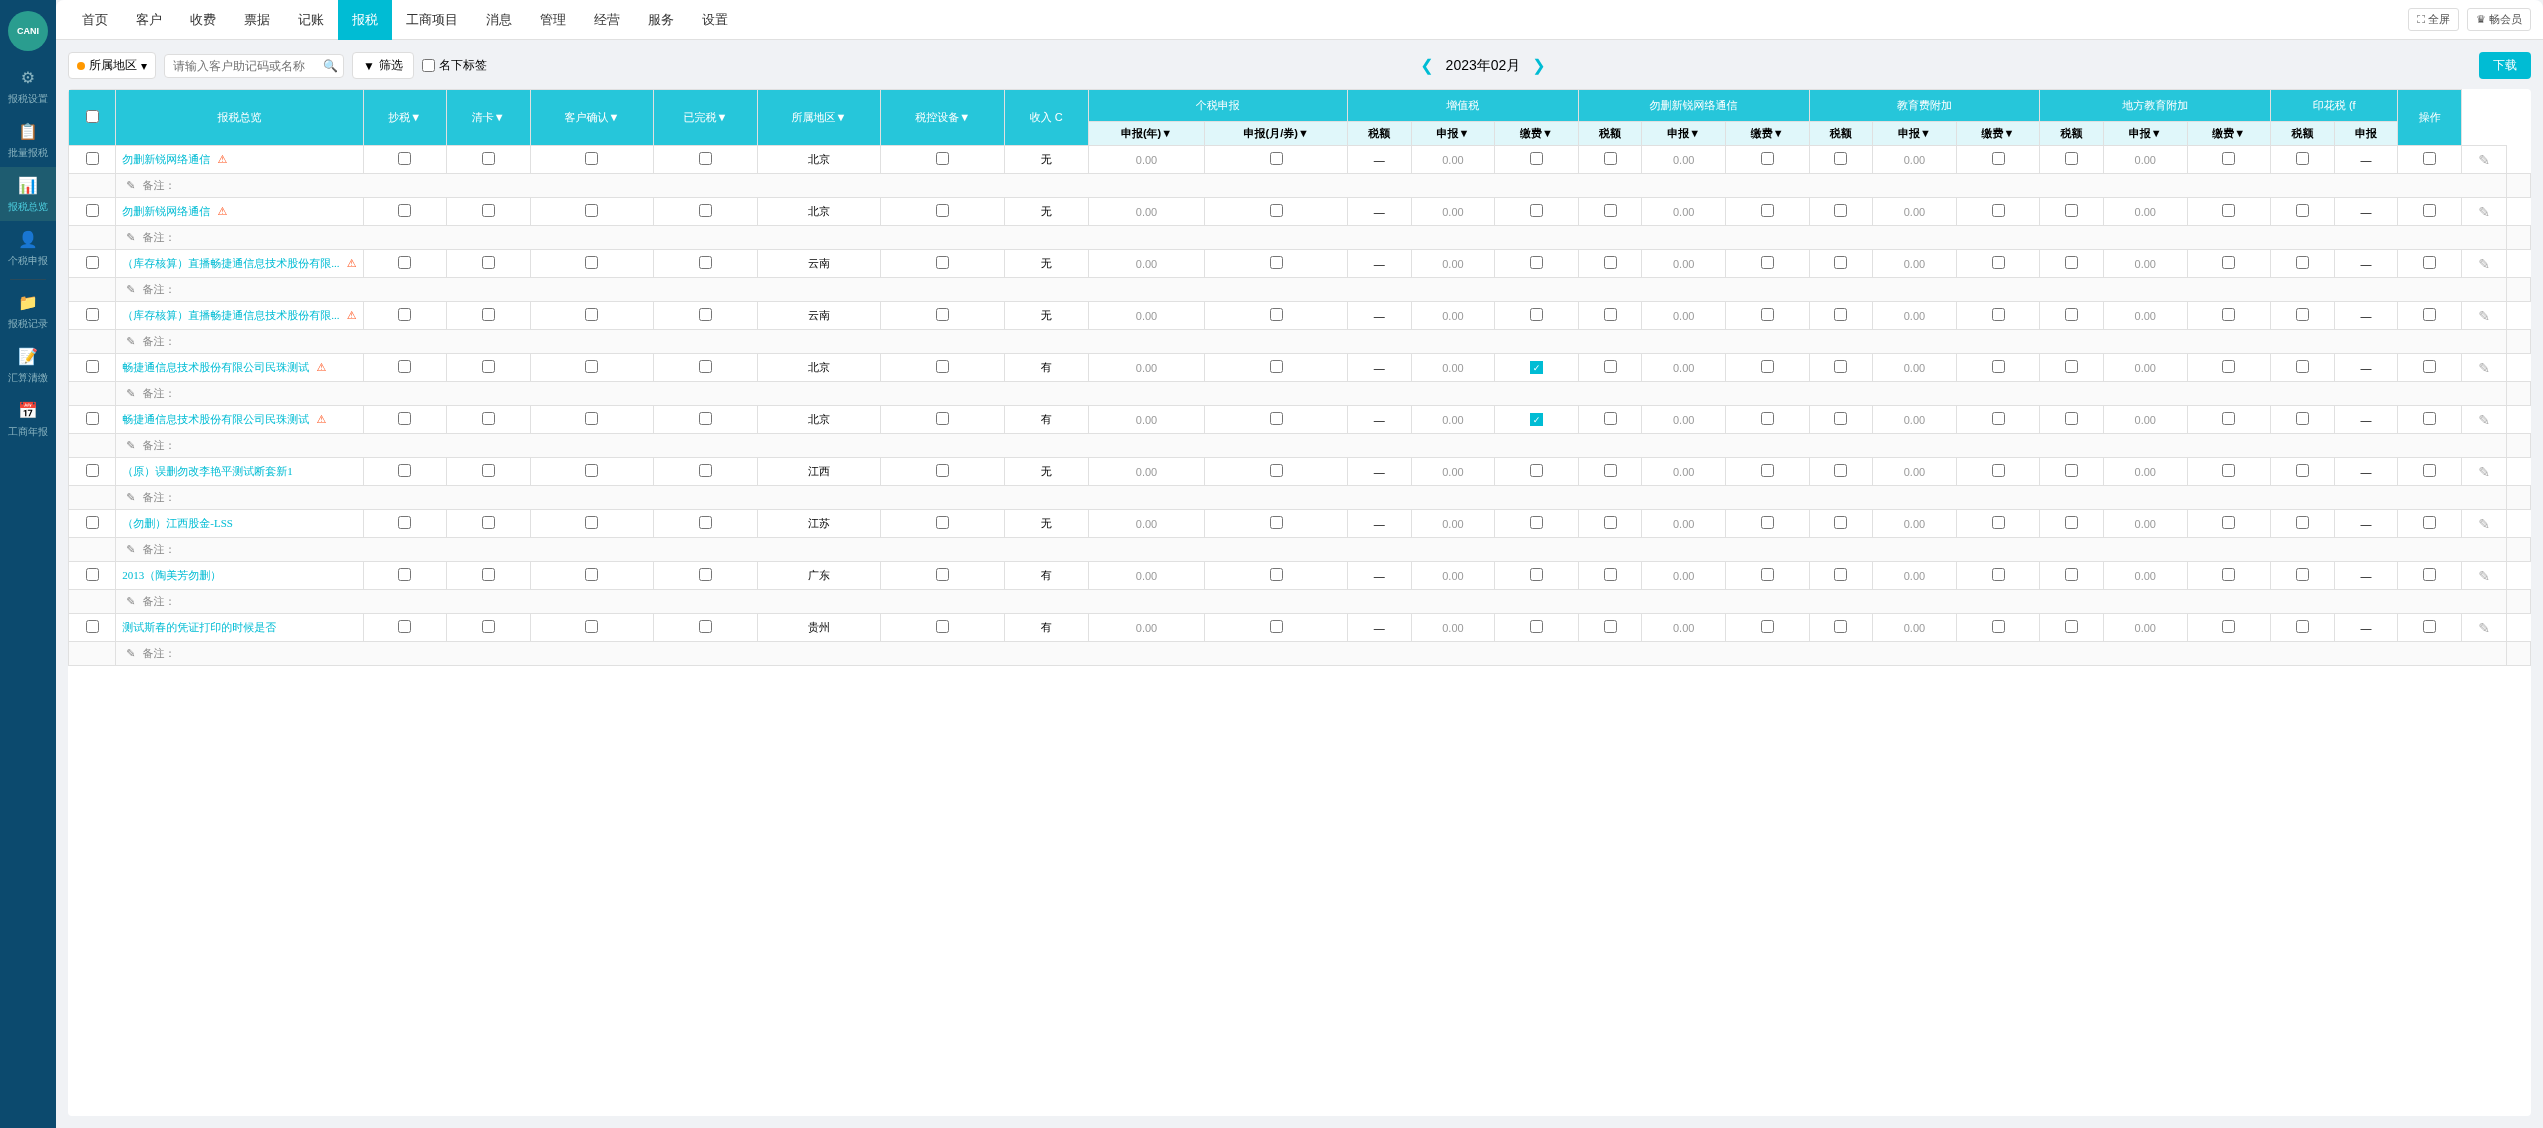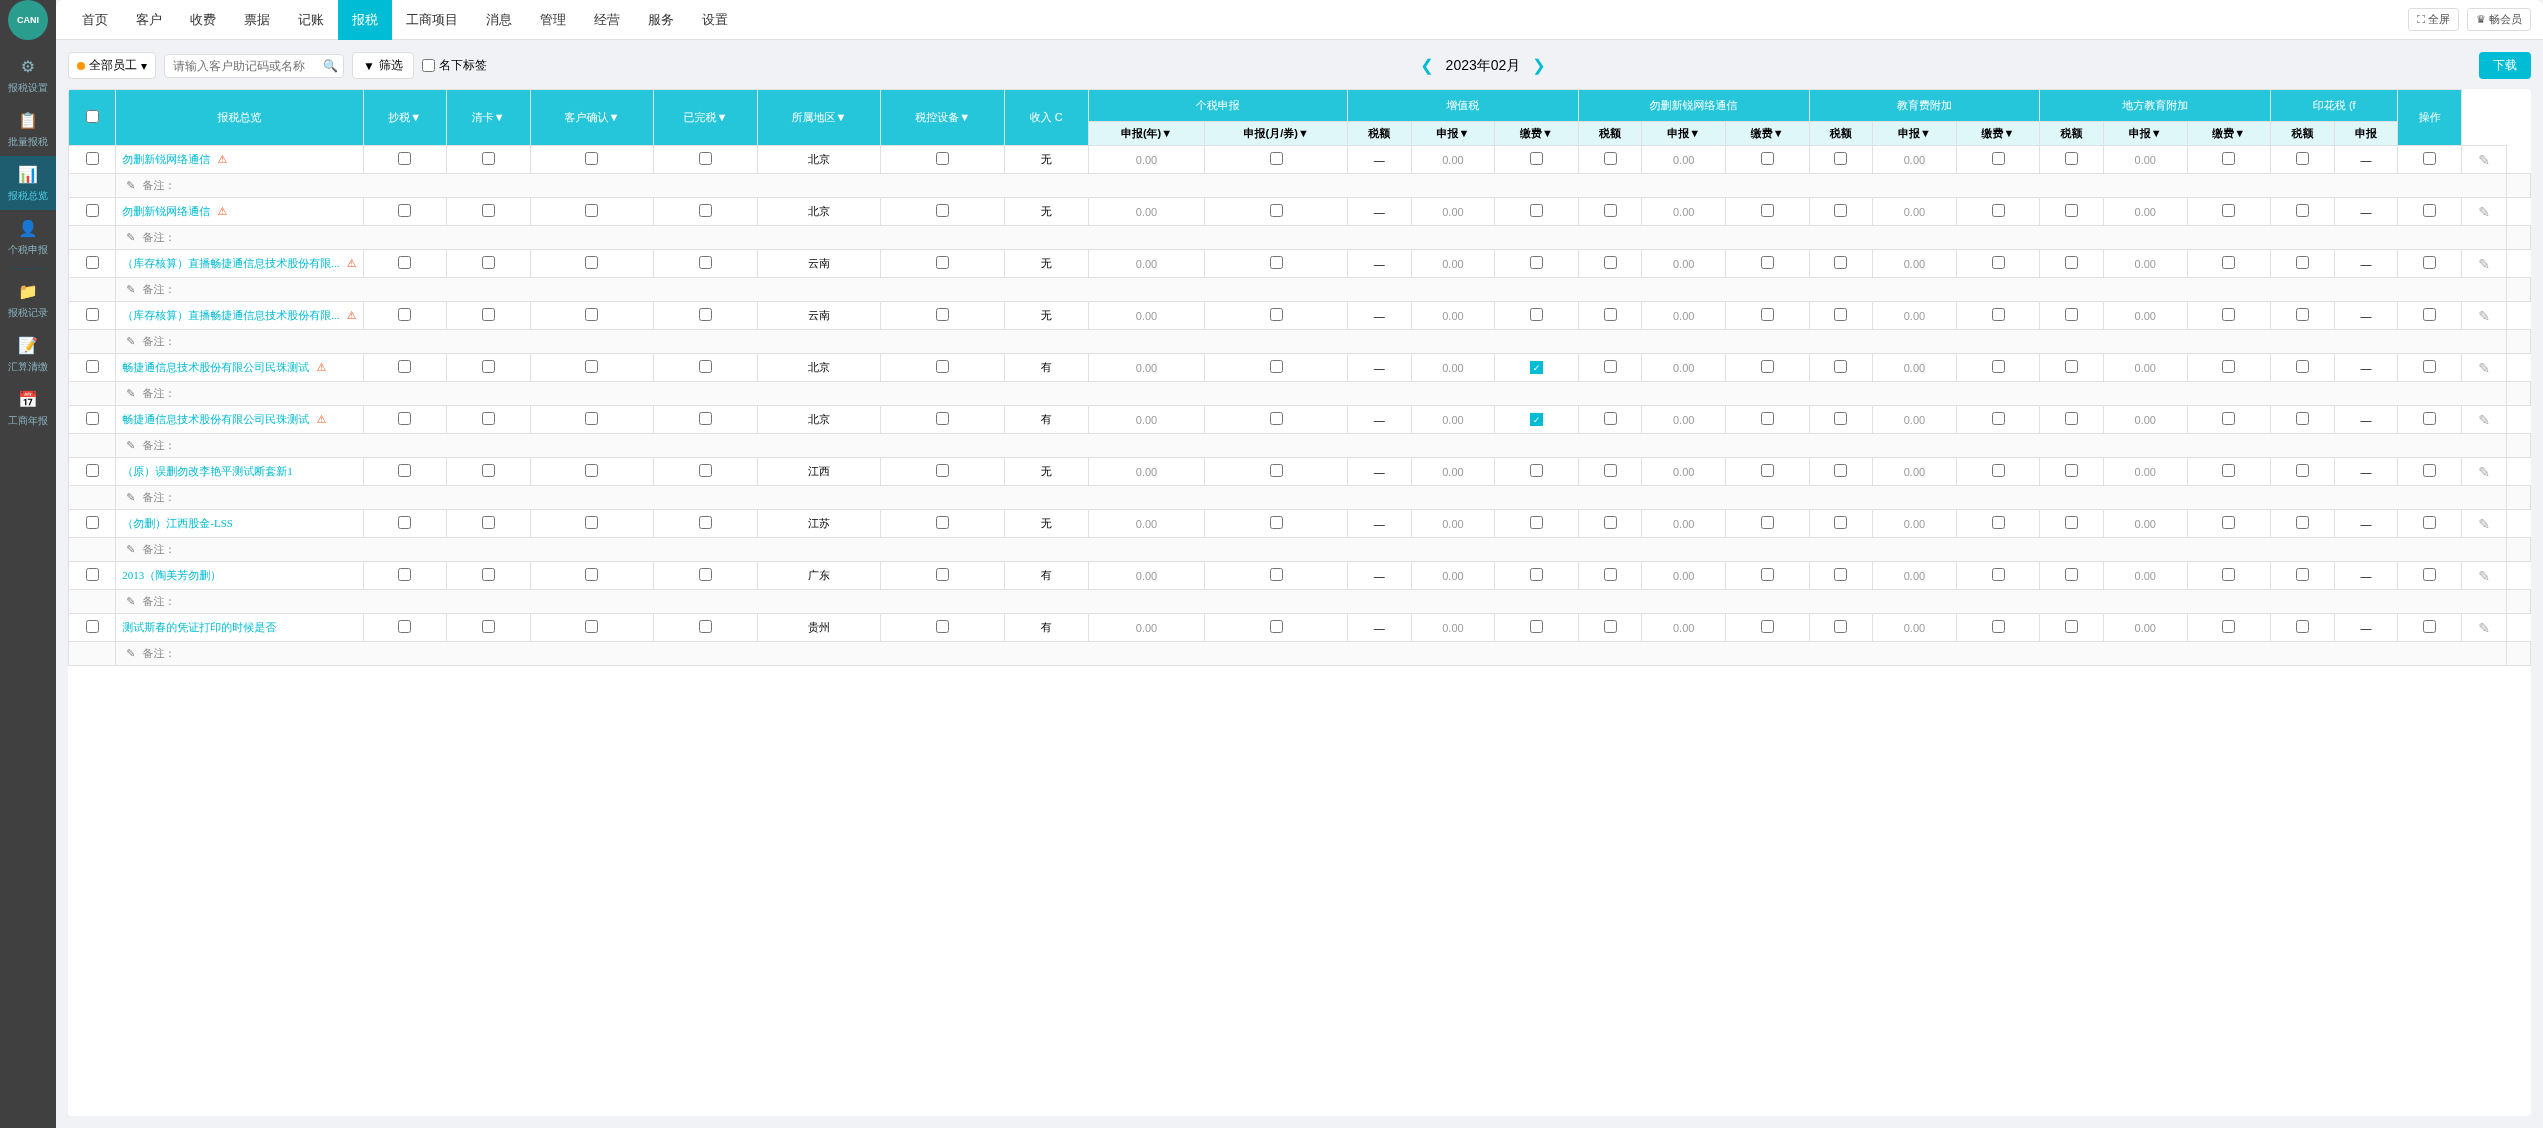--- a/index.html
+++ b/index.html
@@ -1,25 +1,25 @@
 <!DOCTYPE html>
 <html><head>
   <meta charset="utf-8">
   <style>
     * { box-sizing: border-box; margin: 0; padding: 0; }
     body { font-family: 'Microsoft YaHei', Arial, sans-serif; font-size: 12px; background: #f0f2f5; display: flex; height: 100vh; overflow: hidden; }
 
     
     .sidebar {
       width: 56px;
-      background: #404040;
+      background: #0c4a6e;
       display: flex;
       flex-direction: column;
       align-items: center;
-      padding-top: 0;
+      padding-top: 11px;
       flex-shrink: 0;
       z-index: 10;
     }
     .sidebar-logo {
       width: 40px;
       height: 40px;
       background: #2a9d8f;
       border-radius: 50%;
       display: flex;
       align-items: center;
@@ -259,21 +259,21 @@
         <span>畅会员</span>
       </div>
     </div>
   </div>
 
   <div class="content">
 
     <div class="toolbar">
       <div class="toolbar-select">
         <span class="dot"></span>
-        <span>全部员工</span>
+        <span>所属地区</span>
         <span>▾</span>
       </div>
       <div style="position:relative;display:flex;align-items:center;">
         <input type="text" class="toolbar-input" placeholder="请输入客户助记码或名称" style="">
         <span style="position:absolute;right:6px;color:#aaa;cursor:pointer;">🔍</span>
       </div>
       <div class="toolbar-btn">
         <span>▼</span>
         <span>筛选</span>
       </div>

